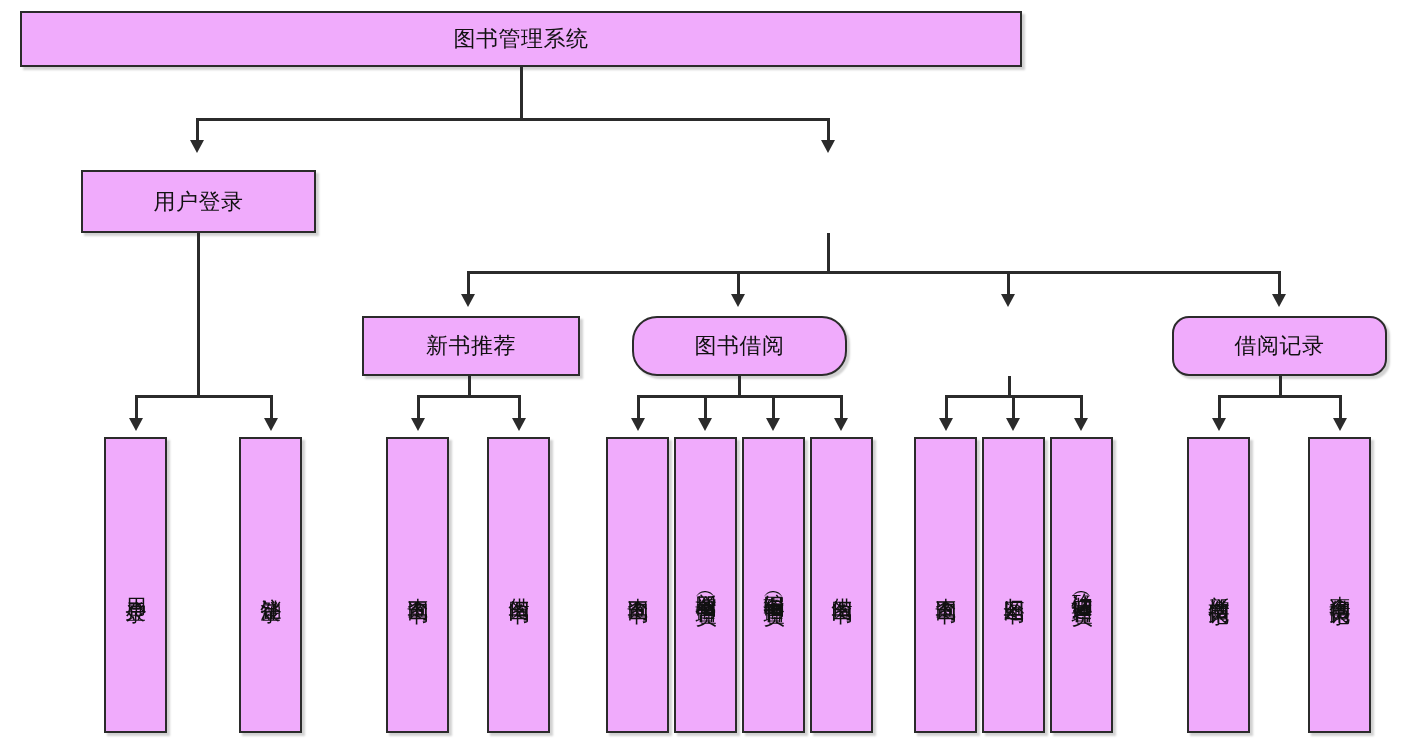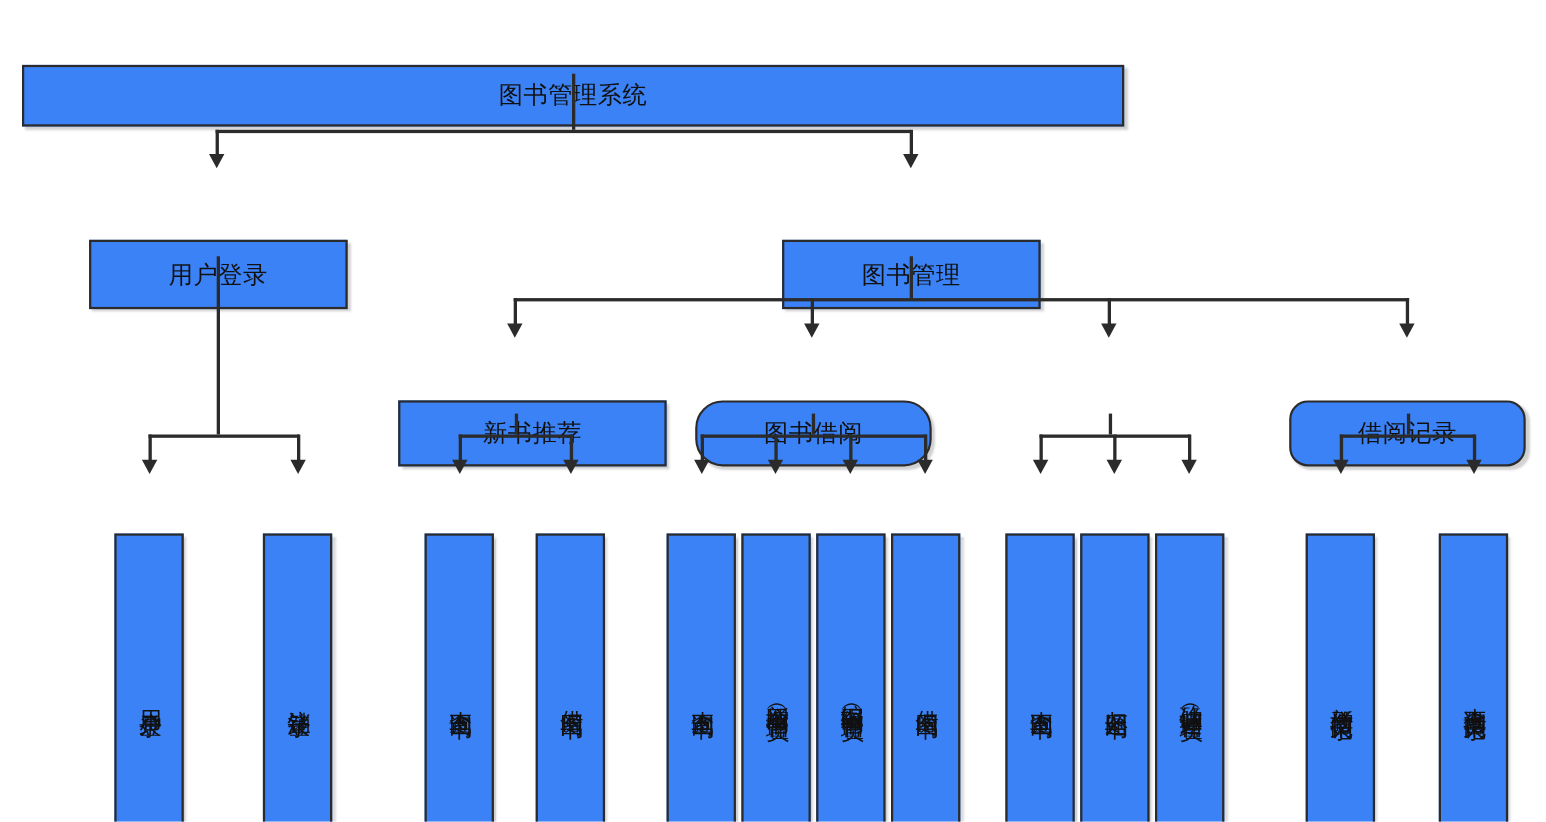--- a/index.html
+++ b/index.html
@@ -12,27 +12,26 @@
     width:1405px;
     height:747px;
     background:#ffffff;
     overflow:hidden;
   }
   
   .node{
     position:absolute;
     box-sizing:border-box;
     border:2.5px solid #2b2b2b;
-    background:#3b82f6;
+    background:#f0abfc;
     box-shadow:3px 3px 2px rgba(0,0,0,0.18);
     display:flex;
     align-items:center;
     justify-content:center;
     text-align:center;
-    margin-top:48px;
   }
   .node .label{
     font-size:22px;
     line-height:1.15;
     letter-spacing:0.5px;
     color:#111;
     white-space:nowrap;
   }
   
   .node.vert{
@@ -88,23 +87,20 @@
   <div class="ln v" style="left:196px;top:118px;height:26px;"></div>
   <div class="arrow" style="left:190px;top:140px;"></div>
 
   <div class="ln v" style="left:827px;top:118px;height:26px;"></div>
   <div class="arrow" style="left:821px;top:140px;"></div>
 
   <div class="node" style="left:81px;top:170px;width:235px;height:63px;">
     <span class="label">用户登录</span>
   </div>
 
-  <div class="node" style="left:711px;top:170px;width:235px;height:63px;">
-    <span class="label">图书管理</span>
-  </div>
 
   <div class="ln v" style="left:197px;top:233px;height:162px;"></div>
   <div class="ln h" style="left:135px;top:395px;width:137px;"></div>
   <div class="ln v" style="left:135px;top:395px;height:25px;"></div>
   <div class="arrow" style="left:129px;top:418px;"></div>
   <div class="ln v" style="left:270px;top:395px;height:25px;"></div>
   <div class="arrow" style="left:264px;top:418px;"></div>
 
   <div class="ln v" style="left:827px;top:233px;height:38px;"></div>
   <div class="ln h" style="left:467px;top:271px;width:814px;"></div>
@@ -114,21 +110,21 @@
 
   <div class="ln v" style="left:737px;top:271px;height:25px;"></div>
   <div class="arrow" style="left:731px;top:294px;"></div>
 
   <div class="ln v" style="left:1007px;top:271px;height:25px;"></div>
   <div class="arrow" style="left:1001px;top:294px;"></div>
 
   <div class="ln v" style="left:1278px;top:271px;height:25px;"></div>
   <div class="arrow" style="left:1272px;top:294px;"></div>
 
-  <div class="node" style="left:362px;top:316px;width:244px;height:60px;">
+  <div class="node" style="left:362px;top:316px;width:218px;height:60px;">
     <span class="label">新书推荐</span>
   </div>
   <div class="node" style="left:632px;top:316px;width:215px;height:60px;border-radius:25px;">
     <span class="label">图书借阅</span>
   </div>
   <div class="node" style="left:1172px;top:316px;width:215px;height:60px;border-radius:17px;">
     <span class="label">借阅记录</span>
   </div>
 
   <div class="ln v" style="left:468px;top:376px;height:19px;"></div>

